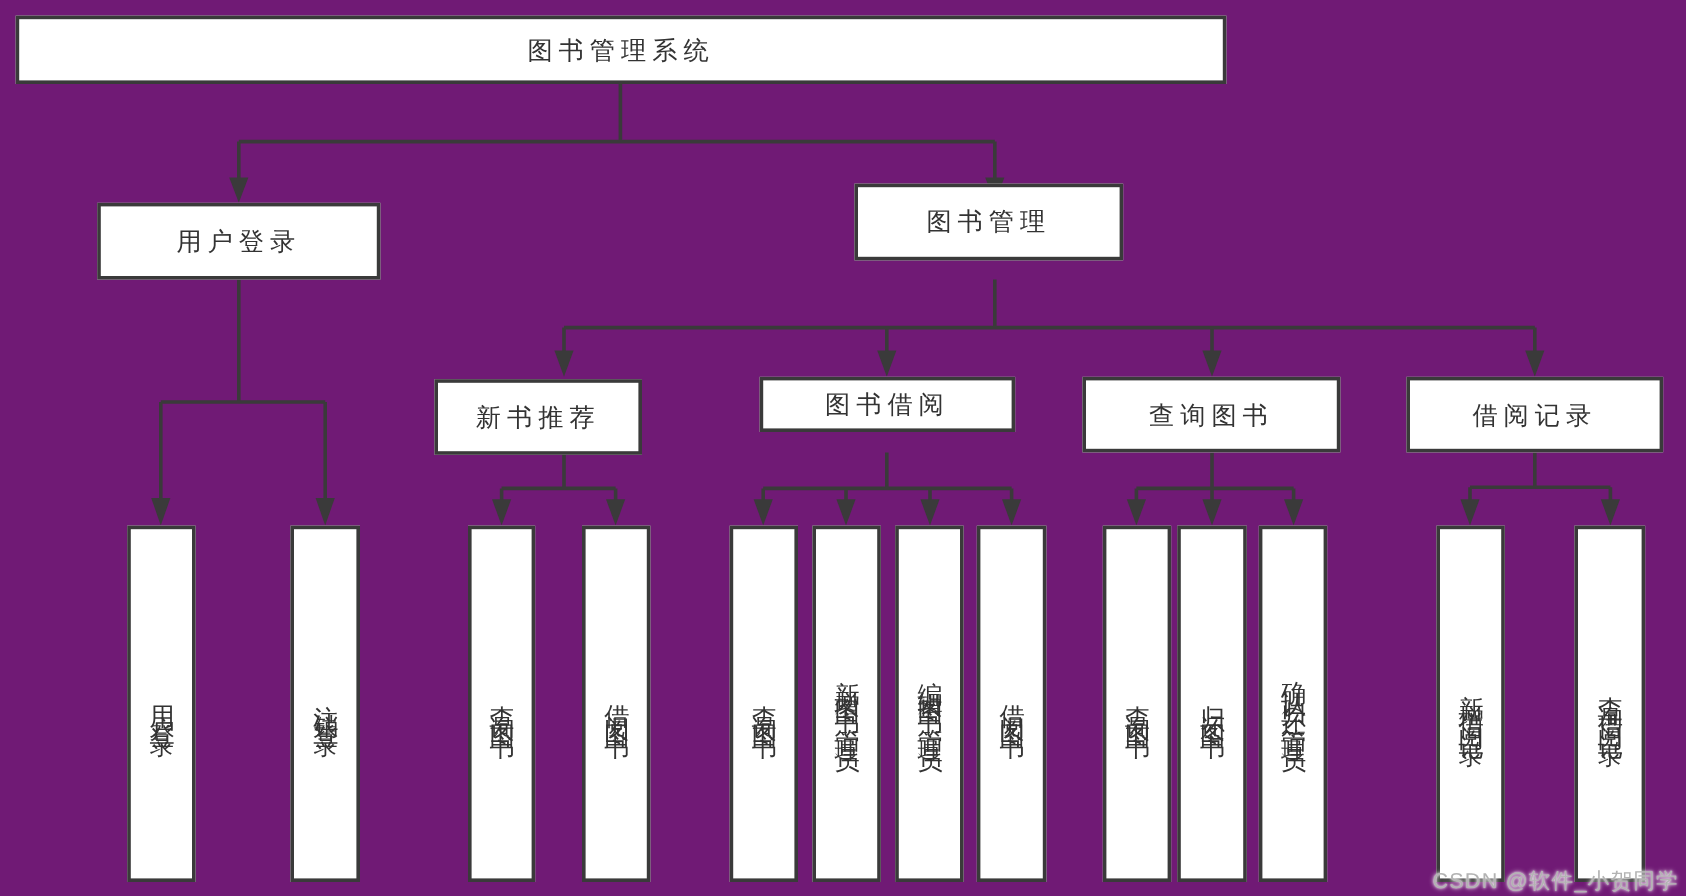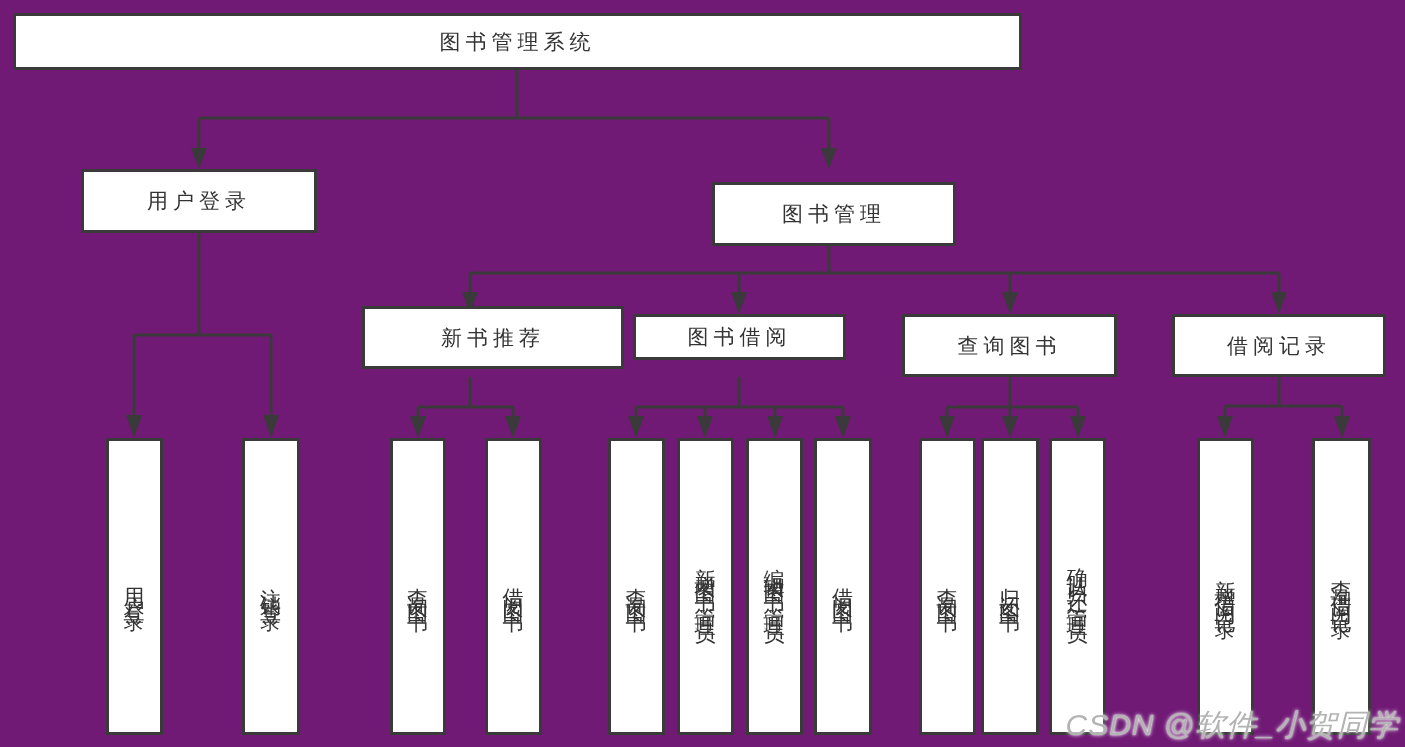--- a/index.html
+++ b/index.html
@@ -29,25 +29,24 @@
   .leaf span{
     writing-mode:vertical-rl;
     text-orientation:mixed;
     letter-spacing:8px;
     line-height:1;
   }
   .watermark{
     position:absolute;
     right:6px;bottom:1px;
     z-index:3;
-    font-size:30px;
+    font-size:18px;
     letter-spacing:1px;
     color:#b3b3b3;
     text-shadow:0 0 2px #ffffff, 0 0 4px #ffffff;
-    font-style:italic;
   }
 </style>
 </head>
 <body>
 
 <div class="stage">
 
   <svg class="connectors" viewBox="0 0 1405 747" xmlns="http://www.w3.org/2000/svg">
     <g stroke="#3a3a3a" stroke-width="3" fill="none">
 
@@ -88,25 +87,25 @@
     </g>
   </svg>
 
   <div class="box" style="left:13px;top:13px;width:1009px;height:57px">
     <span>图书管理系统</span>
   </div>
 
   <div class="box" style="left:81px;top:169px;width:236px;height:64px">
     <span>用户登录</span>
   </div>
-  <div class="box" style="left:712px;top:182px;width:244px;height:64px">
+  <div class="box" style="left:712px;top:153px;width:224px;height:64px">
     <span>图书管理</span>
   </div>
 
-  <div class="box" style="left:362px;top:306px;width:262px;height:63px">
+  <div class="box" style="left:362px;top:316px;width:173px;height:63px">
     <span>新书推荐</span>
   </div>
   <div class="box" style="left:633px;top:314px;width:213px;height:46px">
     <span>图书借阅</span>
   </div>
   <div class="box" style="left:902px;top:314px;width:215px;height:63px">
     <span>查询图书</span>
   </div>
   <div class="box" style="left:1172px;top:314px;width:214px;height:63px">
     <span>借阅记录</span>

